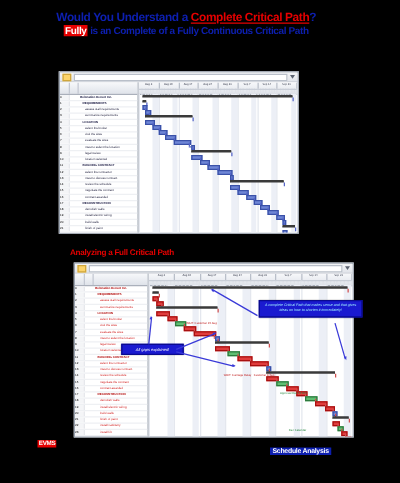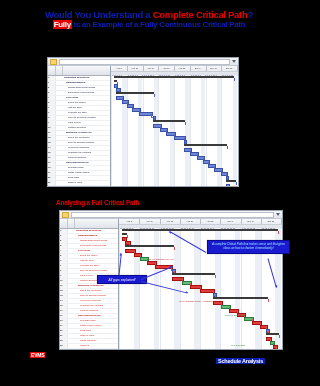--- a/index.html
+++ b/index.html
@@ -2,21 +2,21 @@
 <html><head>
 <meta charset="utf-8">
 <style>
   html,body{margin:0;padding:0;background:#000;}
   body{width:298px;height:386px;overflow:hidden;font-family:"Liberation Sans",sans-serif;position:relative;}
   .slide{position:absolute;inset:0;background:#000;}
 
   
   .title-wrap{position:absolute;left:0;top:10px;width:298px;text-align:center;line-height:1.0;}
   .t-line1{font-size:9.5px;font-weight:bold;color:#0d1fb0;letter-spacing:-0.3px;white-space:nowrap;}
-  .t-line1 .hl{color:#e60000;}
+  .t-line1 .hl{color:#e60000;text-decoration:underline;}
   .t-line2{font-size:8px;font-weight:bold;color:#0d1fb0;letter-spacing:-0.3px;white-space:nowrap;margin-top:1px;}
   .t-line2 .hl{color:#e60000;background:#e60000;color:#fff;padding:0 1px;}
 
   .sub-head{position:absolute;left:56px;top:199px;font-size:6.5px;font-weight:bold;color:#e60000;letter-spacing:-0.2px;white-space:nowrap;}
 
   .foot-left{position:absolute;left:30px;top:352px;font-size:5px;font-weight:bold;color:#e60000;background:#e60000;color:#ffffff;padding:0 1px;letter-spacing:-0.2px;}
   .foot-right{position:absolute;left:216px;top:358px;font-size:5.5px;font-weight:bold;color:#ffffff;background:#0d1fb0;padding:0 2px;letter-spacing:-0.2px;white-space:nowrap;}
 
   
   .proj{position:absolute;background:#ffffff;border:1px solid #9aa3b0;box-shadow:0 0 1px #000;overflow:hidden;}
@@ -68,21 +68,21 @@
   .arrow{position:absolute;transform-origin:0 50%;height:0;border-top:0.6px solid #3a3ad8;}
   .arrow:after{content:"";position:absolute;right:-1px;top:-1.6px;width:0;height:0;border-left:3px solid #3a3ad8;border-top:1.6px solid transparent;border-bottom:1.6px solid transparent;}
 </style>
 </head>
 <body>
 
 <div class="slide">
 
   <div class="title-wrap">
     <div class="t-line1"><span>Would You Understand a </span><span class="hl">Complete Critical Path</span><span>?</span></div>
-    <div class="t-line2"><span class="hl">Fully</span><span> is an Example of a Fully Continuous Critical Path</span></div>
+    <div class="t-line2"><span class="hl">Fully</span><span> is an Complete of a Fully Continuous Critical Path</span></div>
   </div>
 
   <div class="proj" id="proj-top" style="left:47px;top:57px;width:190px;height:128px;">
     <div class="toolbar">
       <div class="tb-chip"></div>
       <div class="tb-box"></div>
       <div class="tb-arrow"></div>
     </div>
     <div class="body">
       <div class="grid" style="width:62px;">

